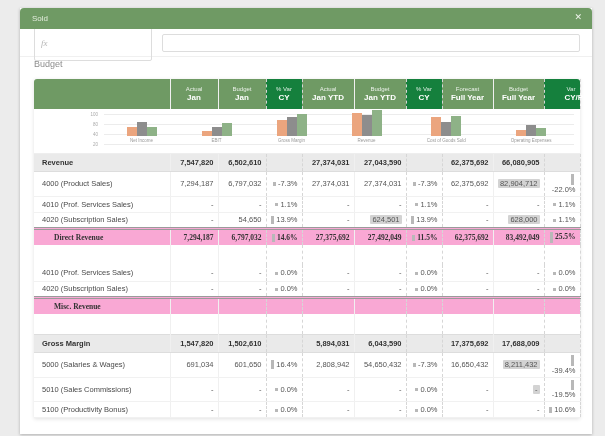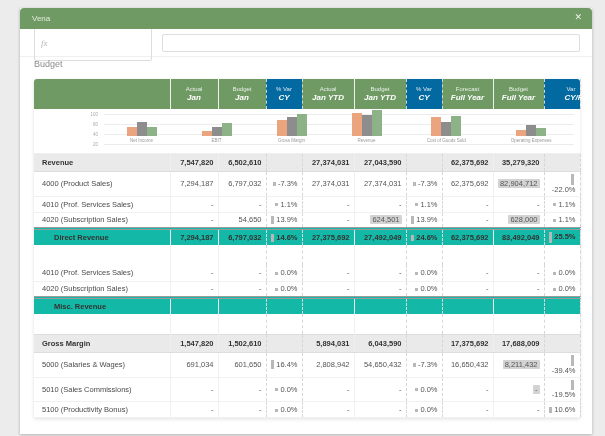--- a/index.html
+++ b/index.html
@@ -12,30 +12,30 @@
   .formula-row { height:28px; display:flex; align-items:center; gap:10px; padding:0 12px 0 14px; border-bottom:1px solid #f0f0f0; }
   .fx-box { width:118px; height:36px; border:1px solid #ddd; border-radius:2px; display:flex; align-items:center; padding-left:6px; }
   .fx { font-style:italic; color:#b5b5b5; font-size:9px; font-family:"Liberation Serif", serif; }
   .formula-input { flex:1; height:18px; border:1px solid #ddd; border-radius:2px; }
   .content { padding:0 12px 0 14px; }
   h1 { margin-top:10px; font-size:15px; color:#2e7d32; font-weight:bold; }
   .subtitle { font-size:9px; color:#8d8d8d; margin-top:2px; }
   .sheet { margin-top:10px; box-shadow:0 1px 4px rgba(0,0,0,.12); }
   table { width:546px; border-collapse:collapse; table-layout:fixed; font-size:7.5px; color:#555; }
   thead td { background:#6f9a64; color:#fff; text-align:center; vertical-align:middle; height:30px; padding:2px 2px; }
-  thead td.dark { background:#0369a1; }
+  thead td.dark { background:#15803d; }
   thead td:first-child { border-radius:3px 0 0 0; }
   thead td:last-child { border-radius:0 3px 0 0;padding-left:20px; }
   .h-top { display:block; font-size:6px; opacity:.85; }
-  .h-bot { display:block; font-size:8px; font-weight:bold; margin-top:1px;font-style:italic; }
+  .h-bot { display:block; font-size:8px; font-weight:bold; margin-top:1px; }
   td.num, td.pct { text-align:right; padding:2px 4px; }
   td.lbl { padding:2px 4px 2px 8px; color:#4a4a4a; }
   tr.detail td { border-bottom:1px solid #f1f1f1; height:16px; background:#fff; }
   tr.section td { background:#eaeaea; font-weight:bold; color:#333; height:18px; border-top:1px solid #ddd; border-bottom:1px solid #ddd; }
-  tr.subtotal td { font-weight:bold; color:#333; height:17px; background:#14b8a6; }
+  tr.subtotal td { font-weight:bold; color:#333; height:17px; background:#f9a8d4;font-family:Liberation Serif, serif; }
   tr.subtotal td.lbl { padding-left:20px; }
   tr.spacer td { height:20px; background:#fff; }
   tr.thickb td { border-bottom:3px double #9b9b9b; }
   td:nth-child(2), td:nth-child(3), td:nth-child(6), td:nth-child(9) { border-left:1px solid #f0f0f0; }
   td:nth-child(4), td:nth-child(7), td:nth-child(10) { border-left:1px dashed #d6d6d6; border-right:1px dashed #d6d6d6; }
   .hl { background:#d3d3d3; padding:0 2px; border-radius:1px; }
   .mini-bar { display:inline-block; width:3px; background:#b8b8b8; vertical-align:middle; margin-right:2px; }
   
   .chart-td { height:44px; background:#fff; border-bottom:1px solid #eee; padding:3px 6px 2px 0; }
   .chart-wrap { display:flex; height:100%; }
@@ -47,21 +47,21 @@
   .group { display:flex; flex-direction:column; align-items:center; }
   .bars { display:flex; align-items:flex-end; }
   .bar { width:10px; }
   .cat { font-size:4.5px; color:#999; white-space:nowrap; margin-top:2px; height:6px; }
 </style>
 </head>
 <body>
 
 <div class="card">
   <div class="titlebar">
-    <span class="app-label">Vena</span>
+    <span class="app-label">Sold</span>
     <span class="close">✕</span>
   </div>
   <div class="formula-row">
     <div class="fx-box">
       <span class="fx">fx</span>
     </div>
     <div class="formula-input"></div>
   </div>
   <div class="content">
     <div class="subtitle">Budget</div>
@@ -194,21 +194,21 @@
             </tr>
             <tr class="section">
               <td class="lbl">Revenue</td>
               <td class="num"><span>7,547,820</span></td>
               <td class="num"><span>6,502,610</span></td>
               <td class="pct"></td>
               <td class="num"><span>27,374,031</span></td>
               <td class="num"><span>27,043,590</span></td>
               <td class="pct"></td>
               <td class="num"><span>62,375,692</span></td>
-              <td class="num"><span>35,279,320</span></td>
+              <td class="num"><span>66,080,905</span></td>
               <td class="pct"></td>
             </tr>
             <tr class="detail">
               <td class="lbl">4000 (Product Sales)</td>
               <td class="num"><span>7,294,187</span></td>
               <td class="num"><span>6,797,032</span></td>
               <td class="pct"><span class="mini-bar" style="height: 4.015px;"></span><span>-7.3%</span></td>
               <td class="num"><span>27,374,031</span></td>
               <td class="num"><span>27,374,031</span></td>
               <td class="pct"><span class="mini-bar" style="height: 4.015px;"></span><span>-7.3%</span></td>
@@ -240,21 +240,21 @@
               <td class="num"><span class="hl">628,000</span></td>
               <td class="pct"><span class="mini-bar" style="height: 3px;"></span><span>1.1%</span></td>
             </tr>
             <tr class="subtotal">
               <td class="lbl">Direct Revenue</td>
               <td class="num"><span>7,294,187</span></td>
               <td class="num"><span>6,797,032</span></td>
               <td class="pct"><span class="mini-bar" style="height: 8.03px;"></span><span>14.6%</span></td>
               <td class="num"><span>27,375,692</span></td>
               <td class="num"><span>27,492,049</span></td>
-              <td class="pct"><span class="mini-bar" style="height: 6.325px;"></span><span>24.6%</span></td>
+              <td class="pct"><span class="mini-bar" style="height: 6.325px;"></span><span>11.5%</span></td>
               <td class="num"><span>62,375,692</span></td>
               <td class="num"><span>83,492,049</span></td>
               <td class="pct"><span class="mini-bar" style="height: 11px;"></span><span>25.5%</span></td>
             </tr>
             <tr class="spacer">
               <td class="lbl"></td>
               <td class="num"></td>
               <td class="num"></td>
               <td class="pct"></td>
               <td class="num"></td>

